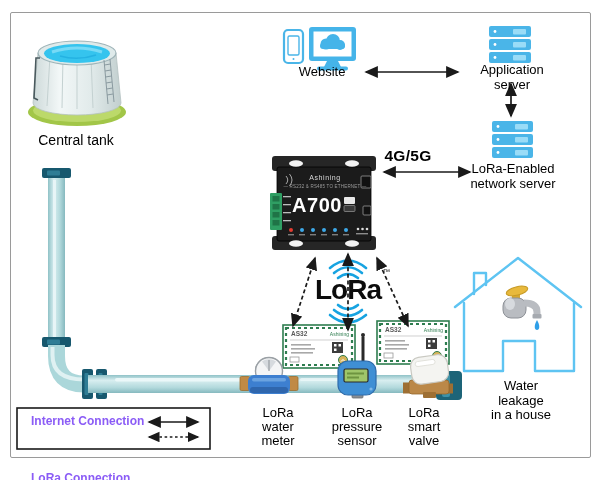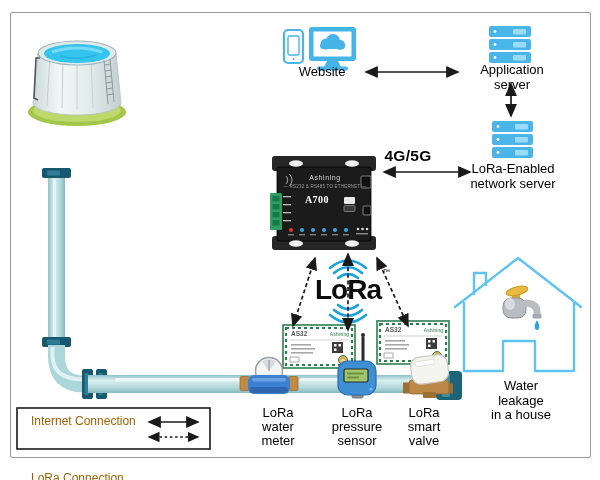--- a/index.html
+++ b/index.html
@@ -6,27 +6,27 @@
   .canvas{position:relative;width:600px;height:480px;background:#ffffff;overflow:hidden;
           font-family:"Liberation Sans",sans-serif;}
   .frame{position:absolute;left:10px;top:12px;width:579px;height:444px;
          border:1.6px solid #9a9a9a;border-radius:2px;}
   svg.gfx{position:absolute;left:0;top:0;width:600px;height:480px;}
   .label{position:absolute;transform:translateX(-50%);text-align:center;color:#000000;
          white-space:pre-line;line-height:1.12;font-size:13px;}
   .lbl-tank{font-size:14px;}
   .lbl-cell{font-size:15.5px;font-weight:bold;letter-spacing:.3px;}
   .dev-lbl{line-height:1.08;}
-  .legend-text{position:absolute;font-weight:normal;font-size:12px;color:#a16207;white-space:nowrap;text-align:right;}
+  .legend-text{position:absolute;font-weight:bold;font-size:12px;color:#8b5cf6;white-space:nowrap;text-align:right;}
   .gw-brand{position:absolute;transform:translateX(-50%);font-size:7px;color:#d9d9d9;
             letter-spacing:.6px;white-space:nowrap;}
   .gw-sub{position:absolute;transform:translateX(-50%);font-size:4.5px;color:#9b9b9b;
           letter-spacing:.2px;white-space:nowrap;}
-  .gw-model{position:absolute;transform:translateX(-50%);font-size:10px;font-weight:bold;
-            color:#fff;letter-spacing:.5px;white-space:nowrap;font-family:Liberation Serif, serif;}
+  .gw-model{position:absolute;transform:translateX(-50%);font-size:20px;font-weight:bold;
+            color:#fff;letter-spacing:.5px;white-space:nowrap;}
   .mod-name{position:absolute;font-size:6.5px;font-weight:bold;color:#5a5a5a;white-space:nowrap;}
   .mod-brand{position:absolute;font-size:5px;color:#2e7d4f;white-space:nowrap;}
   .lora-word{position:absolute;transform:translateX(-50%);font-size:28px;font-weight:800;
              color:#0c0c0c;letter-spacing:-1px;}
   .lora-tm{position:absolute;font-size:7px;color:#0c0c0c;}
 </style>
 </head>
 <body>
 
 <div class="canvas">
@@ -298,20 +298,21 @@
     <g stroke="#1a1a1a" stroke-width="1.7" fill="none">
       <line x1="366" y1="72" x2="458" y2="72" marker-start="url(#ah)" marker-end="url(#ah)"></line>
       <line x1="511" y1="84" x2="511" y2="116" marker-start="url(#ah)" marker-end="url(#ah)"></line>
       <line x1="384" y1="172" x2="470" y2="172" marker-start="url(#ah)" marker-end="url(#ah)"></line>
       <line x1="315" y1="258" x2="293" y2="326" stroke-dasharray="4 2.6" marker-start="url(#ah)" marker-end="url(#ah)"></line>
       <line x1="348" y1="254" x2="348" y2="330" stroke-dasharray="4 2.6" marker-start="url(#ah)" marker-end="url(#ah)"></line>
       <line x1="377" y1="258" x2="408" y2="326" stroke-dasharray="4 2.6" marker-start="url(#ah)" marker-end="url(#ah)"></line>
     </g>
   </svg>
 
+  <div class="label lbl-tank" style="left:76px;top:133px;">Central tank</div>
 
   <div class="label" style="left:322px;top:65px;">Website</div>
 
   <div class="label" style="left:513px;top:162px;">LoRa-Enabled
 network server</div>
 
   <div class="label" style="left:512px;top:63px;">Application server</div>
 
   <div class="label lbl-cell" style="left:408px;top:147px;">4G/5G</div>
 

